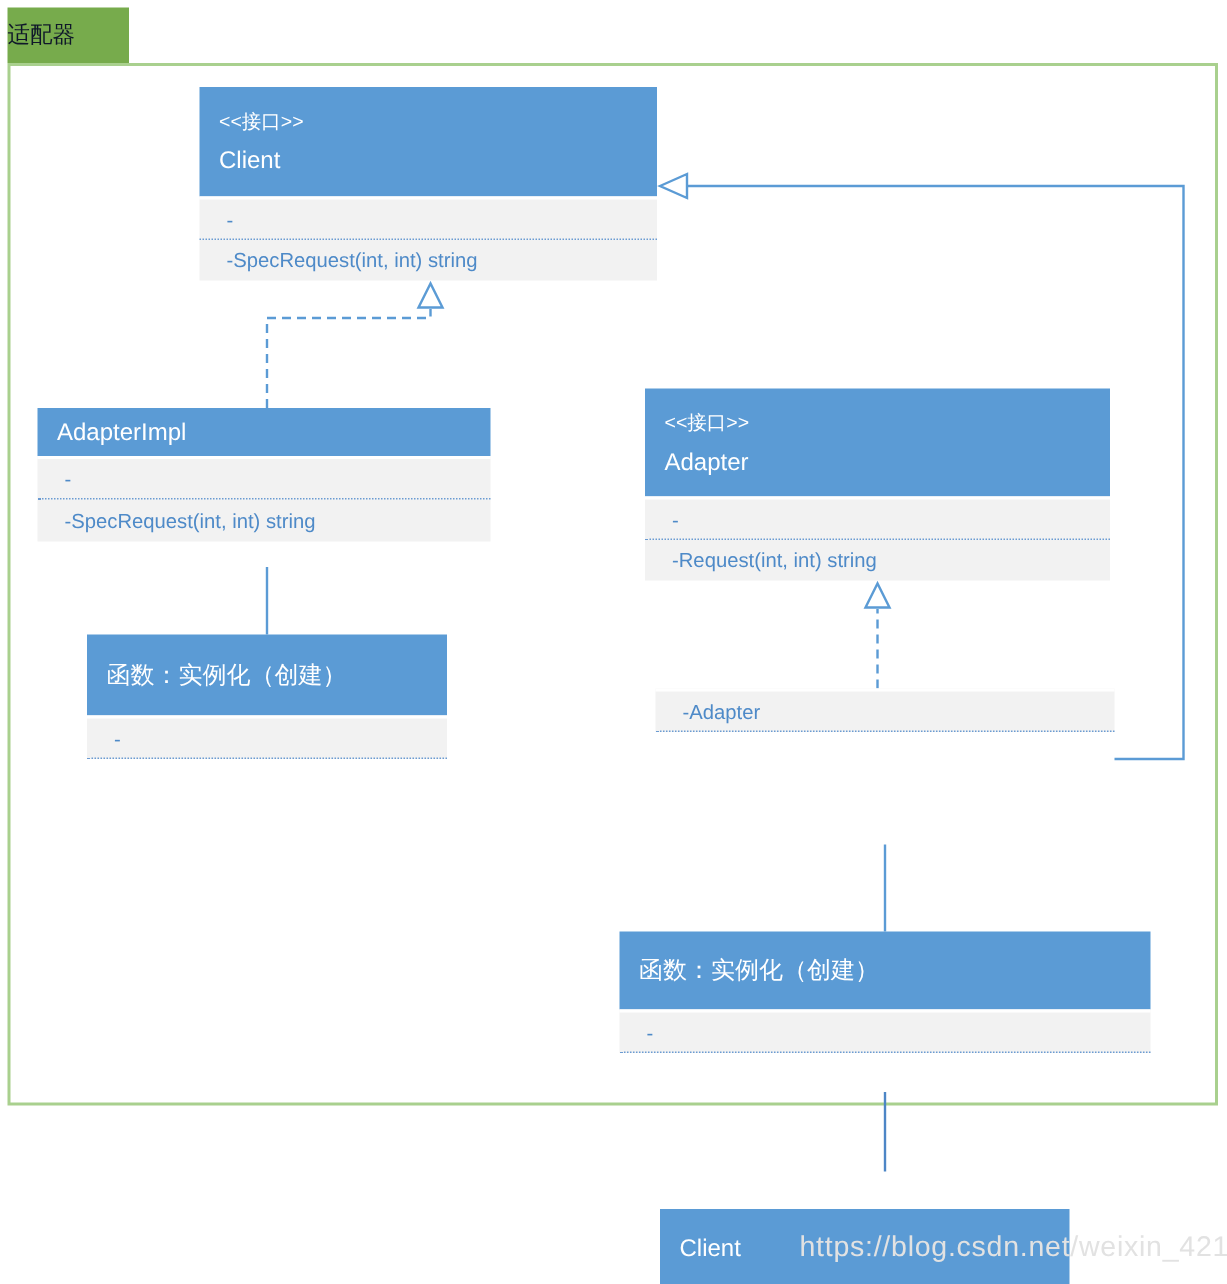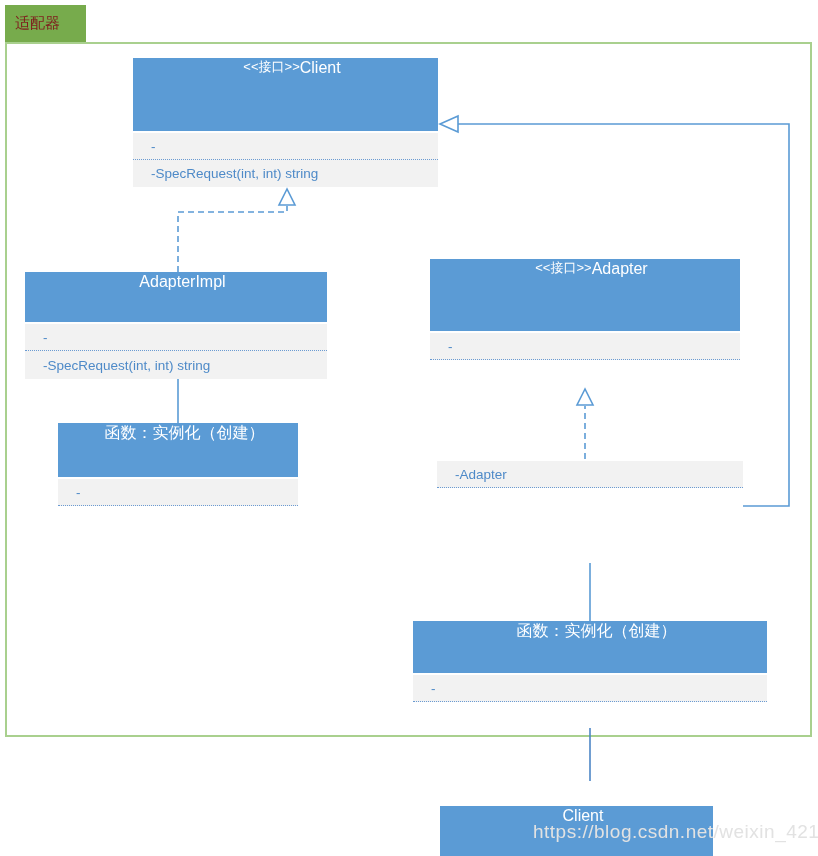--- a/index.html
+++ b/index.html
@@ -17,25 +17,24 @@
     width: 807px; height: 695px;
     border: 2px solid #a9d08e;
     box-sizing: border-box;
     background: transparent;
   }
   .title-tab {
     position: absolute;
     left: 5px; top: 5px;
     width: 81px; height: 37px;
     background: #77ab4c;
-    color: #7f1d1d;
+    color: #0f172a;
     font-size: 15px;
     display: flex;
     align-items: center;
-    padding-left: 10px;
     box-sizing: border-box;
     z-index: 3;
   }
   .connectors {
     position: absolute;
     left: 0; top: 0;
     width: 818px; height: 856px;
     z-index: 1;
     pointer-events: none;
   }
@@ -43,21 +42,21 @@
     position: absolute;
     z-index: 2;
     box-sizing: border-box;
   }
   .uml-head {
     background: #5b9bd5;
     color: #ffffff;
     padding-left: 13px;
     box-sizing: border-box;
     display: flex;
-    flex-direction: row;
+    flex-direction: column;
     justify-content: center;
   }
   .uml-head .stereotype { font-size: 13px; line-height: 17px; margin-bottom: 9px; }
   .uml-head .cls-name  { font-size: 16px; line-height: 19px; }
   .uml-body {
     background: #f2f2f2;
     border-top: 2px solid #ffffff;
     box-sizing: border-box;
   }
   .uml-row {
@@ -117,21 +116,21 @@
       <div class="cls-name">Client</div>
     </div>
     <div class="uml-body">
       <div class="uml-row" style="height:26px;">-</div>
       <div class="dotted-divider"></div>
       <div class="uml-row" style="height:27px;">-SpecRequest(int, int) string</div>
     </div>
   </div>
 
   <div class="uml-box" style="left:25px; top:272px; width:302px;">
-    <div class="uml-head" style="height:50px;">
+    <div class="uml-head" style="height:32px;">
       <div class="cls-name">AdapterImpl</div>
     </div>
     <div class="uml-body">
       <div class="uml-row" style="height:26px;">-</div>
       <div class="dotted-divider"></div>
       <div class="uml-row" style="height:28px;">-SpecRequest(int, int) string</div>
     </div>
   </div>
 
   <div class="uml-box" style="left:58px; top:423px; width:240px;">
@@ -145,20 +144,21 @@
   </div>
 
   <div class="uml-box" style="left:430px; top:259px; width:310px;">
     <div class="uml-head" style="height:72px;">
       <div class="stereotype">&lt;&lt;接口&gt;&gt;</div>
       <div class="cls-name">Adapter</div>
     </div>
     <div class="uml-body">
       <div class="uml-row" style="height:26px;">-</div>
       <div class="dotted-divider"></div>
+      <div class="uml-row" style="height:27px;">-Request(int, int) string</div>
     </div>
   </div>
 
   <div class="uml-box" style="left:437px; top:459px; width:306px;">
     <div class="uml-body">
       <div class="uml-row" style="height:26px;text-align:right;">-Adapter</div>
       <div class="dotted-divider"></div>
     </div>
   </div>
 

